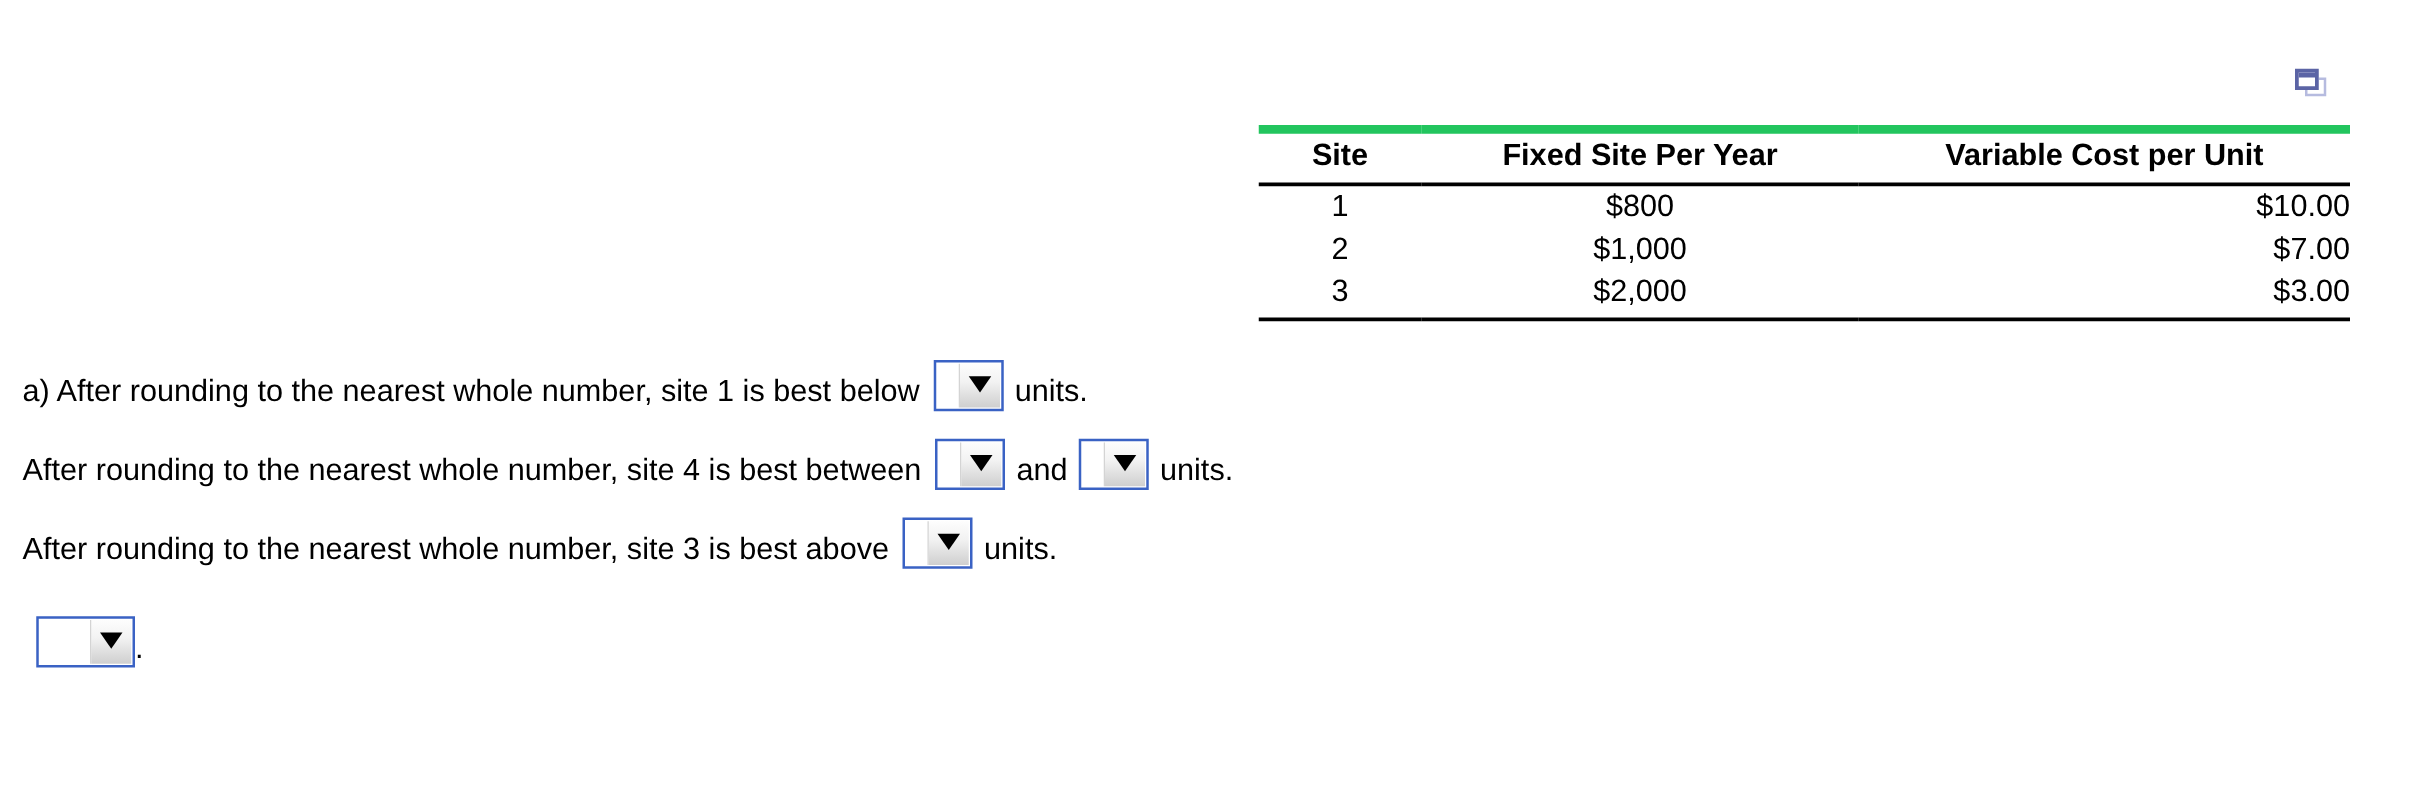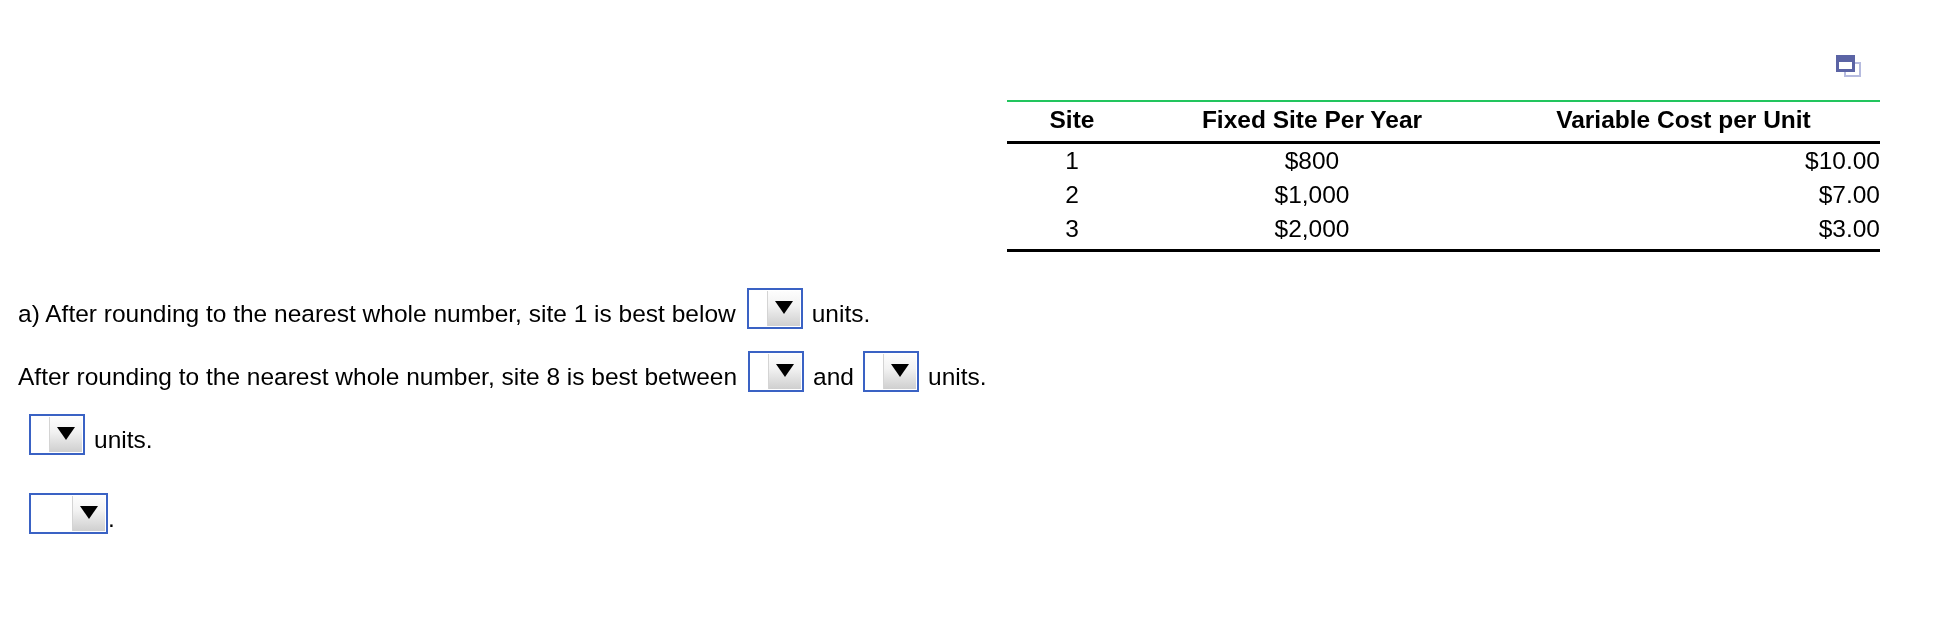--- a/index.html
+++ b/index.html
@@ -81,21 +81,21 @@
     width: 873px;
   }
   table.data-table {
     border-collapse: collapse;
     width: 873px;
     font-size: 24.5px;
   }
   table.data-table thead th {
     font-weight: bold;
     padding: 4px 0 7px 0;
-    border-top: 2px solid #22c55e;
+    border-top: 7px solid #22c55e;
     border-bottom: 3px solid #000;
     text-align: center;
     white-space: nowrap;
   }
   table.data-table thead th.col-site { width: 130px; }
   table.data-table thead th.col-fixed { width: 350px; }
   table.data-table thead th.col-var { width: 393px; }
 
   table.data-table tbody td {
     padding: 3px 0 3px 0;
@@ -211,21 +211,21 @@
       <span class="value"></span>
       <span class="arrow-btn">
         <span class="arrow-glyph"></span>
       </span>
     </span>
     <span class="gap-s"></span>
     <span class="txt">units.</span>
   </div>
 
   <div class="qline" style="left:18px; top:351px;">
-    <span class="txt">After rounding to the nearest whole number, site 8 is best between</span>
+    <span class="txt">After rounding to the nearest whole number, site 4 is best between</span>
     <span class="gap-m"></span>
     <span class="dropdown small">
       <span class="value"></span>
       <span class="arrow-btn">
         <span class="arrow-glyph"></span>
       </span>
     </span>
     <span class="gap-s"></span>
     <span class="txt">and</span>
     <span class="gap-s"></span>
@@ -233,20 +233,21 @@
       <span class="value"></span>
       <span class="arrow-btn">
         <span class="arrow-glyph"></span>
       </span>
     </span>
     <span class="gap-s"></span>
     <span class="txt">units.</span>
   </div>
 
   <div class="qline" style="left:18px; top:414px;">
+    <span class="txt">After rounding to the nearest whole number, site 3 is best above</span>
     <span class="gap-m"></span>
     <span class="dropdown small">
       <span class="value"></span>
       <span class="arrow-btn">
         <span class="arrow-glyph"></span>
       </span>
     </span>
     <span class="gap-s"></span>
     <span class="txt">units.</span>
   </div>

